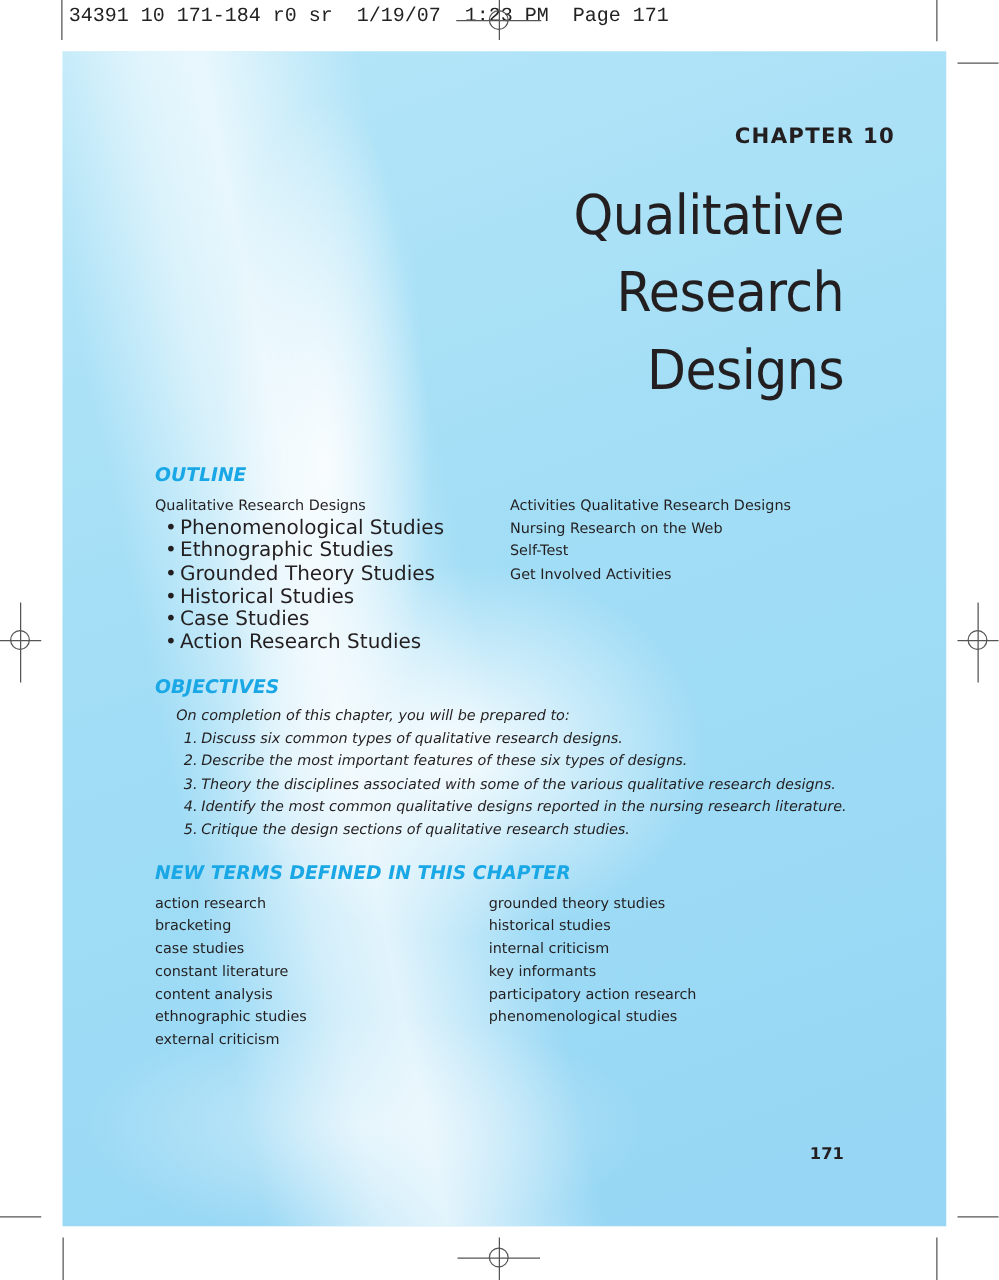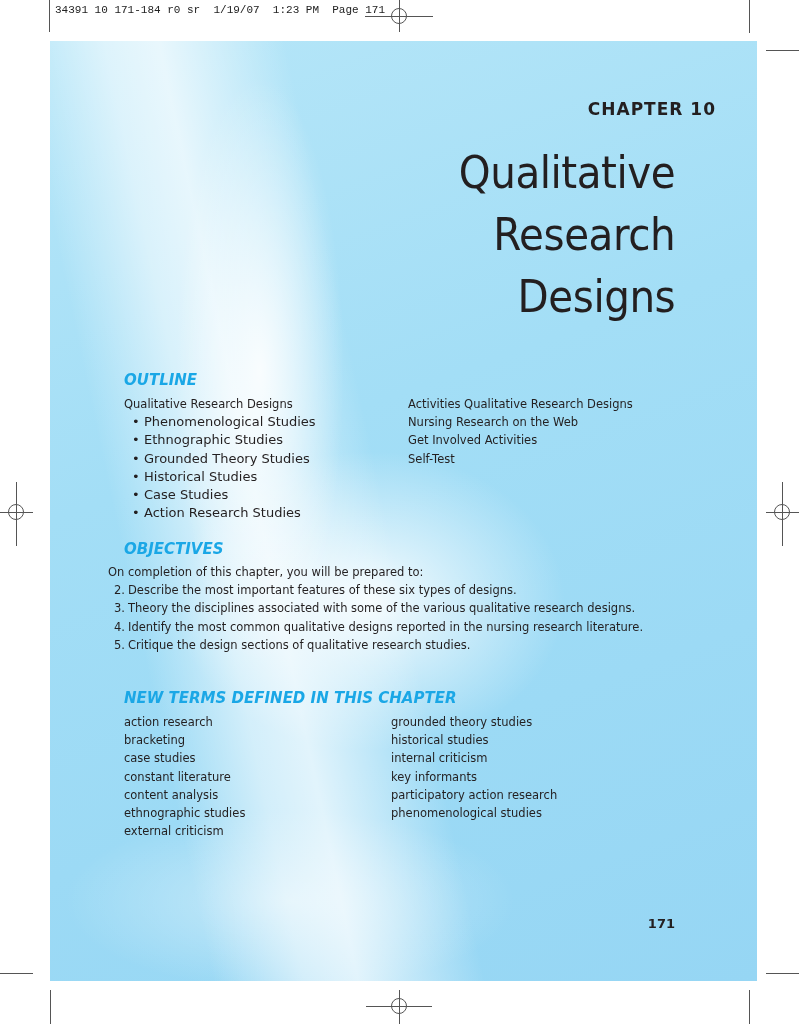--- a/index.html
+++ b/index.html
@@ -4,21 +4,21 @@
 <style>
   html, body { margin: 0; padding: 0; }
   body {
     width: 799px; height: 1024px; position: relative; overflow: hidden;
     background: #ffffff;
     font-family: "DejaVu Sans", sans-serif;
     color: #231f20;
   }
   .slug {
     position: absolute; left: 55px; top: 4px;
-    font-family: "Liberation Mono", monospace; font-size: 11px; color: #222;
+    font-family: "Liberation Mono", monospace; font-size: 16px; color: #222;
     white-space: pre;
   }
   .cropline { position: absolute; background: #555; }
   .reg {
     position: absolute; width: 16px; height: 16px;
     border: 1px solid #555; border-radius: 50%; box-sizing: border-box;
   }
   .page {
     position: absolute; left: 50px; top: 41px; width: 707px; height: 940px;
     background:
@@ -42,21 +42,21 @@
   .title div { font-weight: normal; transform: scaleX(0.92); transform-origin: right; }
   .section-head {
     position: absolute; left: 124px;
     font-family: "DejaVu Sans", sans-serif; font-weight: bold; font-style: italic;
     font-size: 15px; color: #1aa7e6; letter-spacing: 0px;
   }
   .txt {
     font-family: "DejaVu Sans", sans-serif; font-size: 11.5px; line-height: 18.2px; color: #231f20;
     white-space: nowrap;
   }
-  .txt-sm { font-size: 13px; }
+  .txt-sm { font-size: 16px; }
   .col { position: absolute; }
   .bullet { display: inline-block; width: 20px; padding-left: 8px; box-sizing: border-box; }
   .obj-num { display: inline-block; width: 10px; text-align: right; margin-right: 4px; }
   .page-number {
     position: absolute; right: 124px; top: 916px;
     font-family: "DejaVu Sans", sans-serif; font-weight: bold; font-size: 13px; color: #231f20;
   }
 </style>
 </head>
 <body>
@@ -103,27 +103,28 @@
   <div class="txt-sm"><span class="bullet">•</span><span>Ethnographic Studies</span></div>
   <div class="txt-sm"><span class="bullet">•</span><span>Grounded Theory Studies</span></div>
   <div class="txt-sm"><span class="bullet">•</span><span>Historical Studies</span></div>
   <div class="txt-sm"><span class="bullet">•</span><span>Case Studies</span></div>
   <div class="txt-sm"><span class="bullet">•</span><span>Action Research Studies</span></div>
 </div>
 
 <div class="col txt" style="left:408px; top:395px;">
   <div>Activities Qualitative Research Designs</div>
   <div>Nursing Research on the Web</div>
+  <div>Self-Test</div>
   <div>Get Involved Activities</div>
-  <div>Self-Test</div>
 </div>
 
 <div class="section-head" style="top:540px;">OBJECTIVES</div>
-<div class="col txt" style="left:108px; top:563px;">
+<div class="col txt" style="left:141px; top:563px;font-style:italic;">
   <div>On completion of this chapter, you will be prepared to:</div>
+  <div style="padding-left:6px;"><span class="obj-num">1.</span><span>Discuss six common types of qualitative research designs.</span></div>
   <div style="padding-left:6px;"><span class="obj-num">2.</span><span>Describe the most important features of these six types of designs.</span></div>
   <div style="padding-left:6px;"><span class="obj-num">3.</span><span>Theory the disciplines associated with some of the various qualitative research designs.</span></div>
   <div style="padding-left:6px;"><span class="obj-num">4.</span><span>Identify the most common qualitative designs reported in the nursing research literature.</span></div>
   <div style="padding-left:6px;"><span class="obj-num">5.</span><span>Critique the design sections of qualitative research studies.</span></div>
 </div>
 
 <div class="section-head" style="top:689px;">NEW TERMS DEFINED IN THIS CHAPTER</div>
 <div class="col txt" style="left:124px; top:713px;">
   <div>action research</div>
   <div>bracketing</div>

